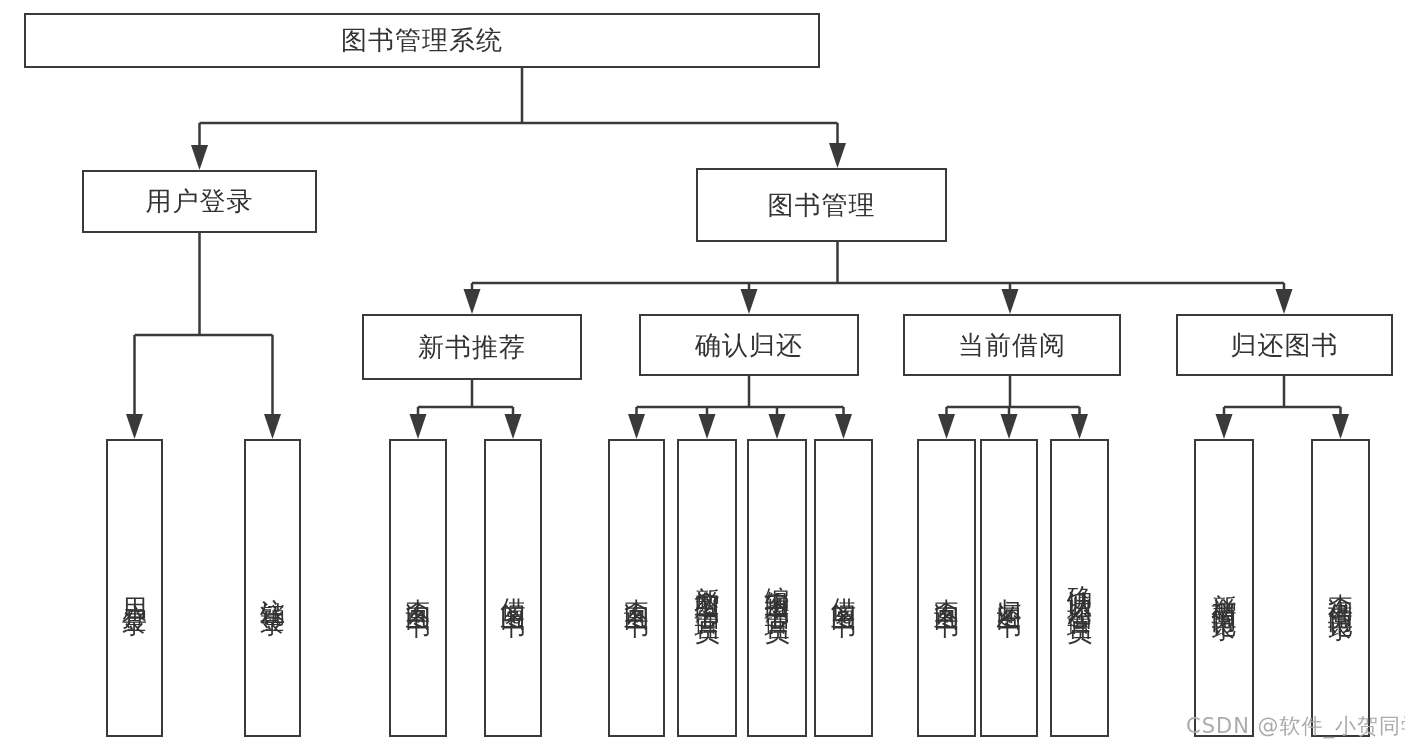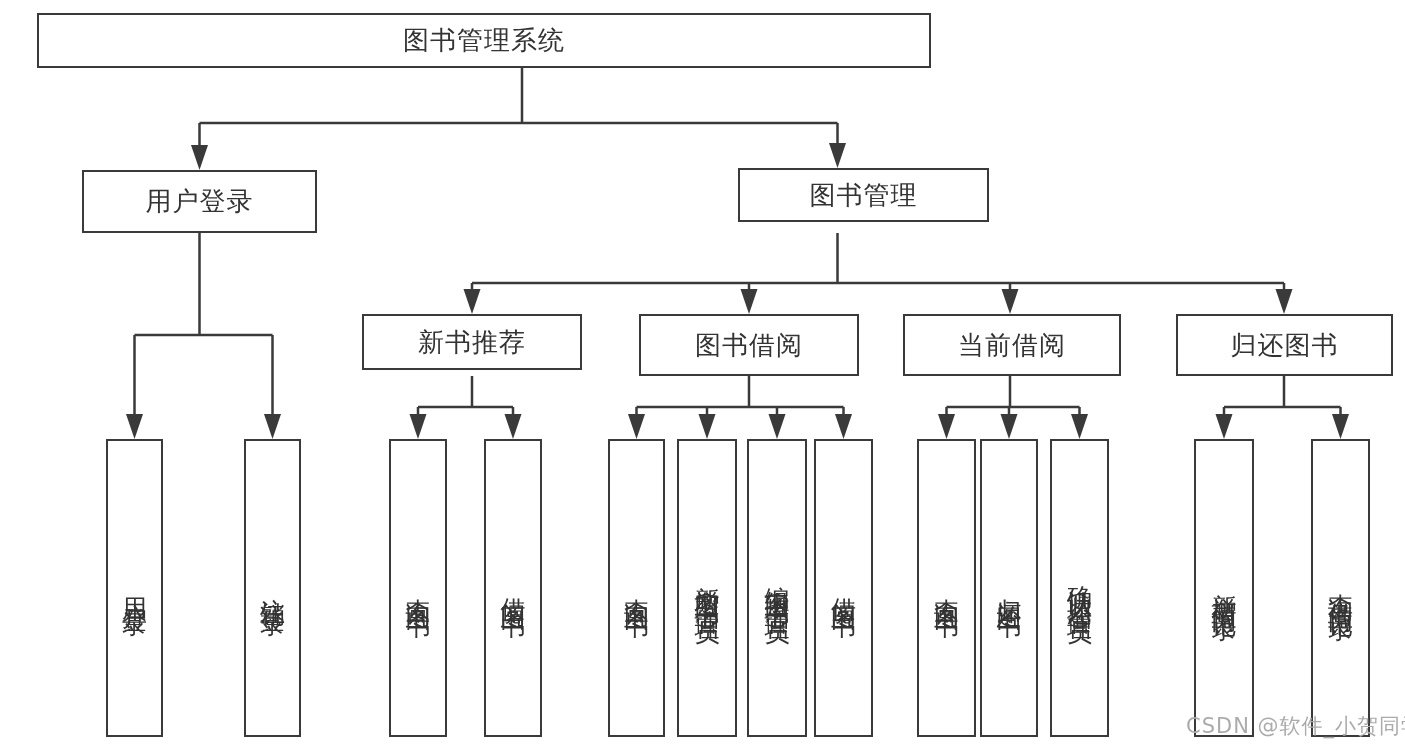--- a/index.html
+++ b/index.html
@@ -105,36 +105,36 @@
       <use href="#arr" transform="translate(777,439)"></use>
       <use href="#arr" transform="translate(843.5,439)"></use>
       <use href="#arr" transform="translate(946.5,439)"></use>
       <use href="#arr" transform="translate(1009,439)"></use>
       <use href="#arr" transform="translate(1079.5,439)"></use>
       <use href="#arr" transform="translate(1224,439)"></use>
       <use href="#arr" transform="translate(1340.5,439)"></use>
     </g>
   </svg>
 
-  <div class="node h" style="left:37px;top:13px;width:894px;height:55px">
+  <div class="node h" style="left:24px;top:13px;width:796px;height:55px">
     <span>图书管理系统</span>
   </div>
 
   <div class="node h" style="left:82px;top:170px;width:235px;height:63px">
     <span>用户登录</span>
   </div>
-  <div class="node h" style="left:738px;top:168px;width:251px;height:54px">
+  <div class="node h" style="left:696px;top:168px;width:251px;height:74px">
     <span>图书管理</span>
   </div>
 
-  <div class="node h" style="left:362px;top:314px;width:220px;height:56px">
+  <div class="node h" style="left:362px;top:314px;width:220px;height:66px">
     <span>新书推荐</span>
   </div>
   <div class="node h" style="left:639px;top:314px;width:220px;height:62px">
-    <span>图书借阅</span>
+    <span>确认归还</span>
   </div>
   <div class="node h" style="left:903px;top:314px;width:218px;height:62px">
     <span>当前借阅</span>
   </div>
   <div class="node h" style="left:1176px;top:314px;width:217px;height:62px">
     <span>归还图书</span>
   </div>
 
   <div class="node v" style="left:106px;top:439px;width:57px;height:298px">
     <span>用户登录</span>

